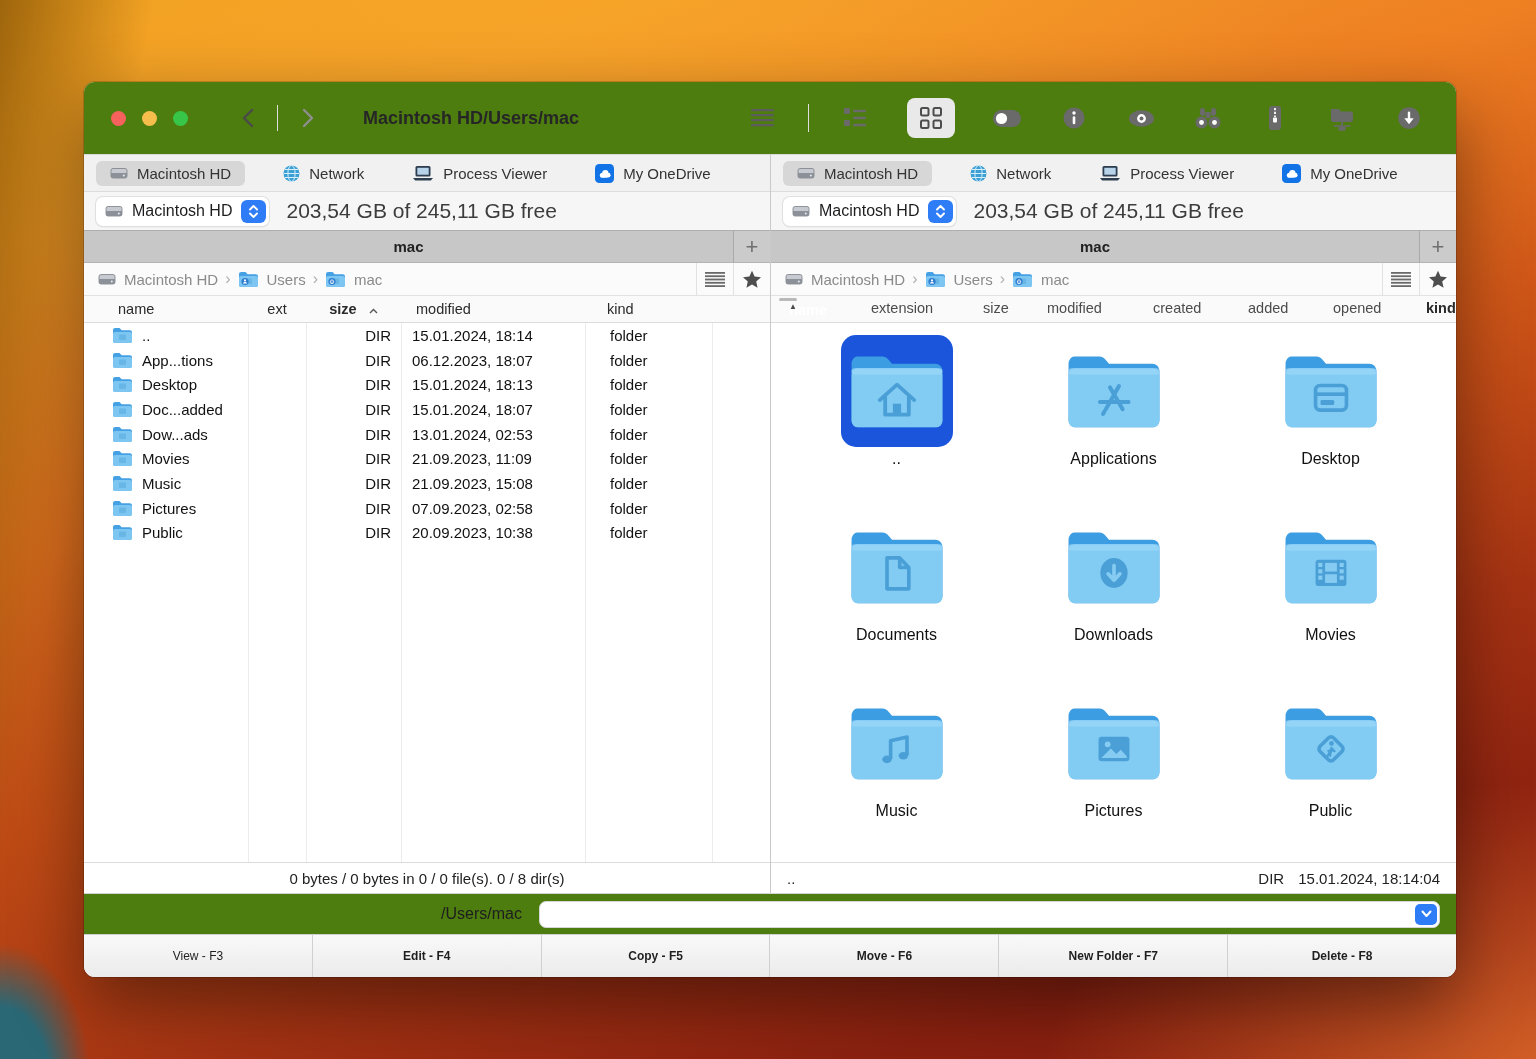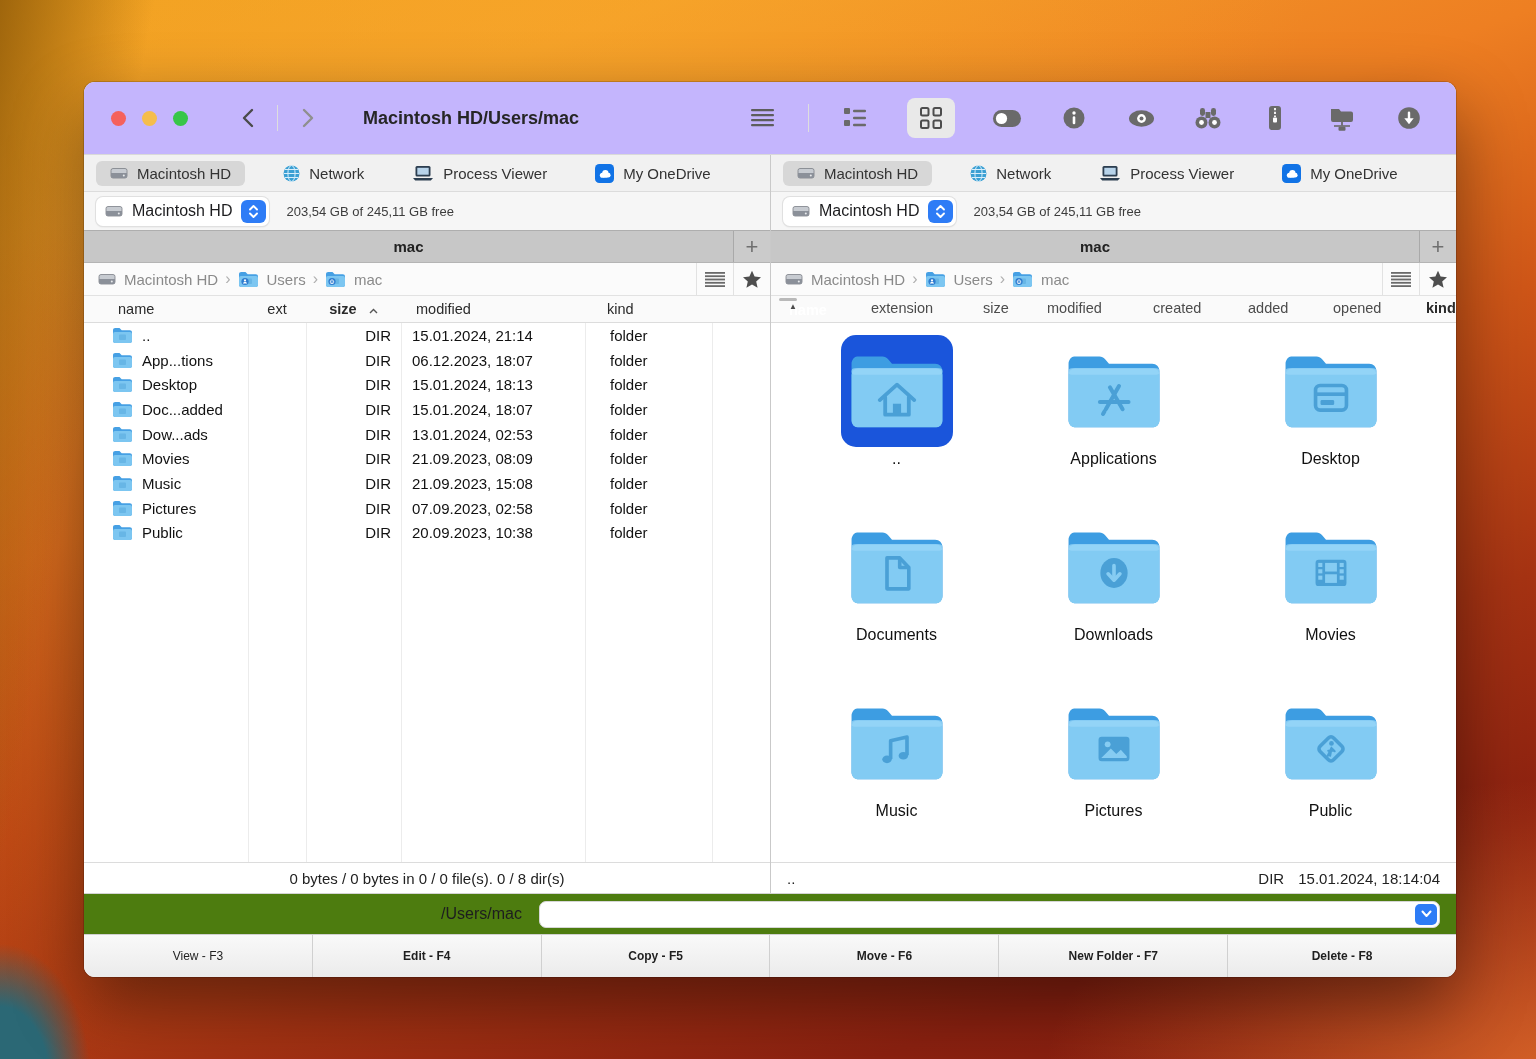--- a/index.html
+++ b/index.html
@@ -14,21 +14,21 @@
       radial-gradient(800px 1000px at -15% 60%, rgba(120,25,8,.5), rgba(120,25,8,0) 60%),
       linear-gradient(160deg, #efa11f 0%, #f39d2a 15%, #ee7f22 35%, #cf5618 52%, #a63313 70%, #8c2110 85%, #831d0f 100%);
   }
   .window{
     position:absolute; left:84px; top:82px; width:1372px; height:895px;
     border-radius:11px; overflow:hidden; background:#fff;
     box-shadow:0 28px 70px rgba(0,0,0,.45), 0 0 0 1px rgba(0,0,0,.15);
     display:flex; flex-direction:column;
   }
   
-  .titlebar{ height:73px; background:#c4b5fd; border-bottom:1px solid #d9d9d9;
+  .titlebar{ height:73px; background:#4d7c0f; border-bottom:1px solid #d9d9d9;
     display:flex; align-items:center; flex:none; }
   .lights{ display:flex; gap:16px; margin-left:27px; }
   .light{ width:15px; height:15px; border-radius:50%; }
   .light.red{ background:#f5615c; } .light.yellow{ background:#f5bd4c; } .light.green{ background:#37c648; }
   .nav{ display:flex; align-items:center; margin-left:44px; }
   .navbtn{ width:30px; height:30px; display:flex; align-items:center; justify-content:center; }
   .navdiv{ width:1px; height:26px; background:#dedede; margin:0 15px; }
   .wintitle{ font-size:18px; font-weight:bold; color:#262626; margin-left:40px; white-space:nowrap; }
   .toolbar{ margin-left:auto; margin-right:32px; display:flex; align-items:center; gap:37px; }
   .tbicon{ display:flex; align-items:center; justify-content:center; width:30px; height:30px; }
@@ -41,21 +41,21 @@
   .panediv{ width:1px; background:#c9c9c9; }
   .tabsrow{ height:37px; background:#f1f1f1; border-bottom:1px solid #dcdcdc;
     display:flex; align-items:center; padding-left:12px; gap:28px; flex:none; }
   .tab{ display:flex; align-items:center; gap:9px; font-size:15px; color:#333; padding:4px 10px; border-radius:6px; white-space:nowrap; }
   .tab.active{ background:#d7d7d7; padding:4px 14px; }
   .driverow{ height:38px; background:#f6f6f6; display:flex; align-items:center; padding-left:12px; flex:none; }
   .drivesel{ background:#fff; border-radius:7px; box-shadow:0 0 0 1px #e0e0e0, 0 1px 2px rgba(0,0,0,.12);
     height:29px; display:flex; align-items:center; padding:0 3px 0 9px; gap:9px; }
   .drivesel .dlabel{ font-size:16px; color:#1d1d1f; }
   .stepper{ width:25px; height:23px; background:#2e7cf6; border-radius:6px; display:flex; align-items:center; justify-content:center; }
-  .freetext{ font-size:13px; color:#3c3c3c; margin-left:17px; }
+  .freetext{ font-size:21px; color:#3c3c3c; margin-left:17px; }
   .tabstrip{ height:33px; background:#c7c7c7; border-top:1px solid #aeaeae; border-bottom:1px solid #b4b4b4;
     display:flex; align-items:stretch; flex:none; }
   .tabstrip .tname{ flex:1; display:flex; align-items:center; justify-content:center;
     font-size:15px; font-weight:bold; color:#222; }
   .tabstrip .addcell{ width:37px; border-left:1px solid #a9a9a9; display:flex; align-items:center; justify-content:center;
     color:#6f6f6f; font-size:22px; font-weight:300; background:#cbcbcb; }
   .crumbrow{ height:33px; background:#fbfbfb; border-bottom:1px solid #e2e2e2; display:flex; align-items:center;
     padding-left:14px; flex:none; }
   .crumb{ display:flex; align-items:center; gap:8px; font-size:15px; color:#8a8a8a; white-space:nowrap; }
   .crumbsep{ color:#b0b0b0; margin:0 7px; font-size:16px; }
@@ -363,21 +363,21 @@
 
         <div class="frow">
           <span class="fname">
               <svg width="21" height="17" viewBox="0 0 21 17">
                 <use href="#sym-folder-sm"></use>
               </svg>
               <span>..</span>
             </span>
             <span></span>
           <span class="fsize">DIR</span>
-          <span class="fmod">15.01.2024, 21:14</span>
+          <span class="fmod">15.01.2024, 18:14</span>
           <span class="fkind">folder</span>
             <span></span>
         </div>
         <div class="frow">
           <span class="fname">
               <svg width="21" height="17" viewBox="0 0 21 17">
                 <use href="#sym-folder-sm"></use>
               </svg>
               <span>App...tions</span>
             </span>
@@ -428,21 +428,21 @@
         </div>
         <div class="frow">
           <span class="fname">
               <svg width="21" height="17" viewBox="0 0 21 17">
                 <use href="#sym-folder-sm"></use>
               </svg>
               <span>Movies</span>
             </span>
             <span></span>
           <span class="fsize">DIR</span>
-          <span class="fmod">21.09.2023, 08:09</span>
+          <span class="fmod">21.09.2023, 11:09</span>
           <span class="fkind">folder</span>
             <span></span>
         </div>
         <div class="frow">
           <span class="fname">
               <svg width="21" height="17" viewBox="0 0 21 17">
                 <use href="#sym-folder-sm"></use>
               </svg>
               <span>Music</span>
             </span>

